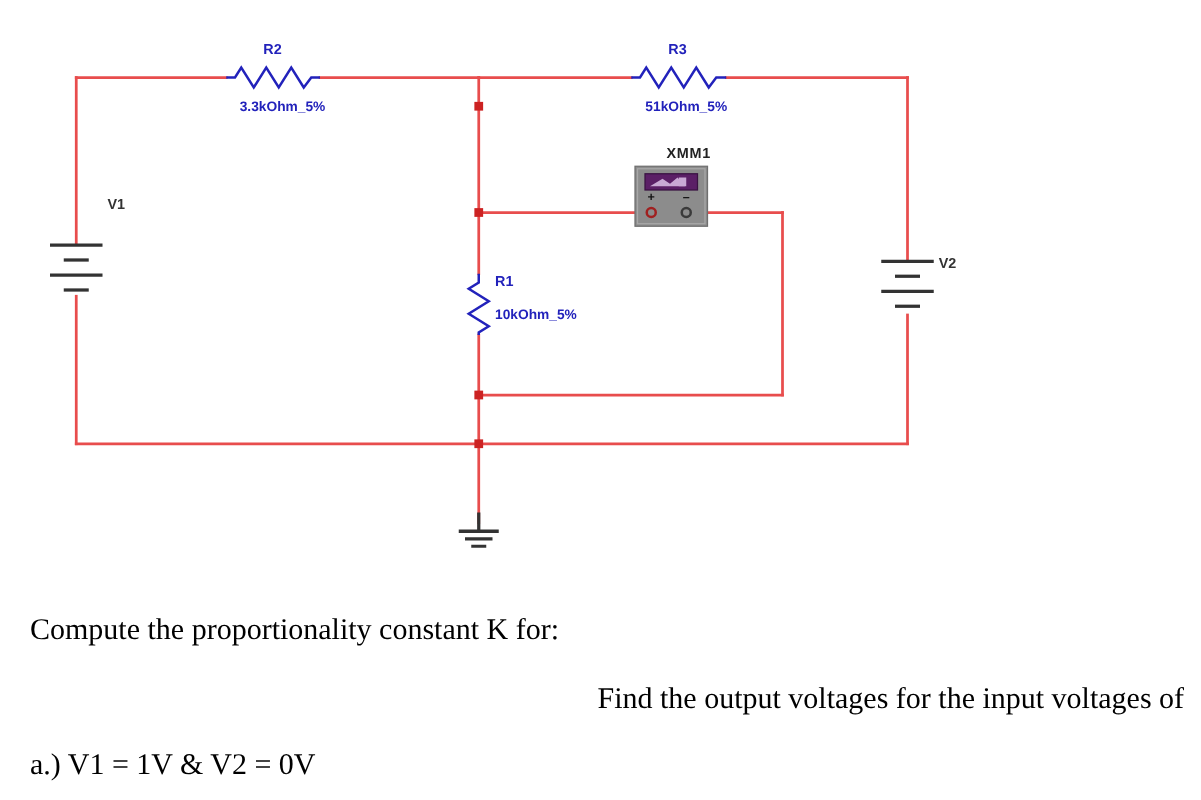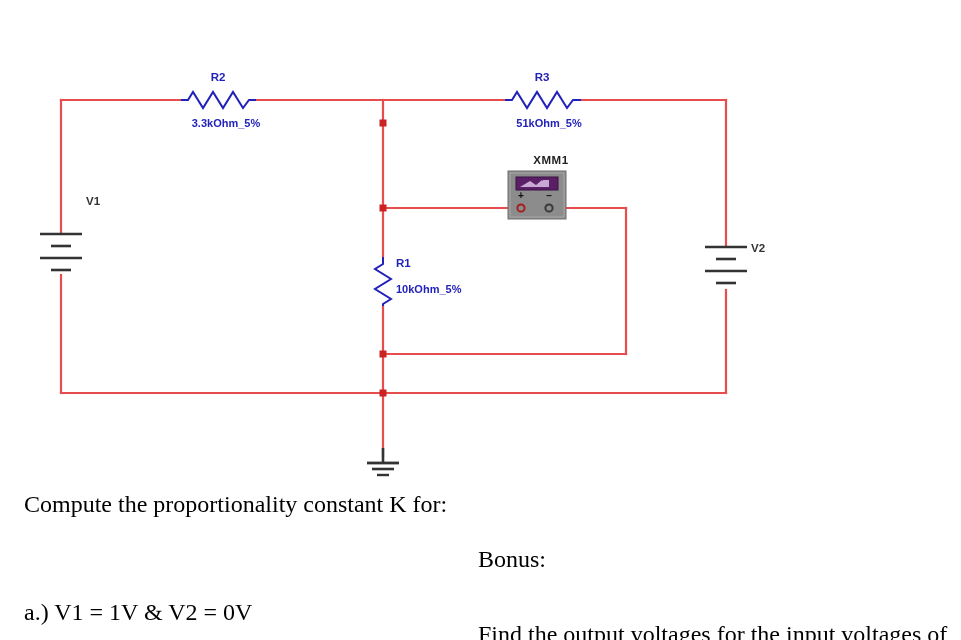--- a/index.html
+++ b/index.html
@@ -23,21 +23,20 @@
     width: 961px;
     height: 640px;
   }
 
   
   #schematic {
     position: absolute;
     left: 0; top: 0;
     width: 785px;
     height: 470px;
-    margin-top: 38px;
   }
   #schematic svg {
     display: block;
   }
 
   .comp-label {
     font-family: "Liberation Sans", sans-serif;
     font-size: 11.5px;
     font-weight: bold;
     fill: #2222bb;
@@ -189,18 +188,17 @@
 
   <div class="qtext" id="q-left-heading">Compute the proportionality constant K for:</div>
 
   <div class="qtext" id="q-left-list">
     <span class="qline">a.) V1 = 1V &amp; V2 = 0V</span>
     
     
   </div>
 
   <div class="qtext" id="q-right-block">
-    <span class="qline">Bonus:</span>
     <span class="qline">Find the output voltages for the input voltages of</span>
     
   </div>
 
 </div>
 
 </body></html>

